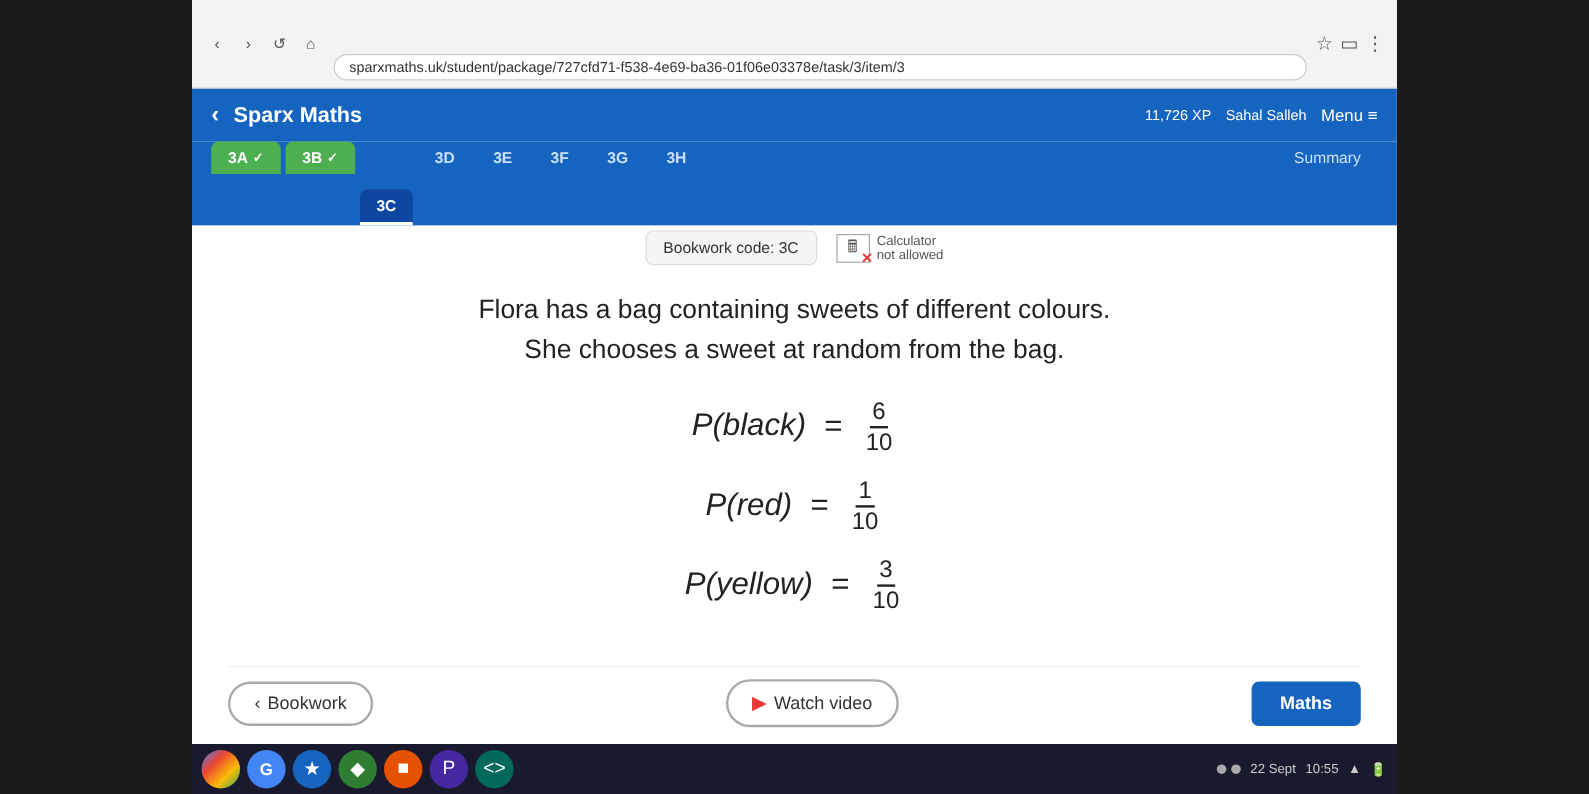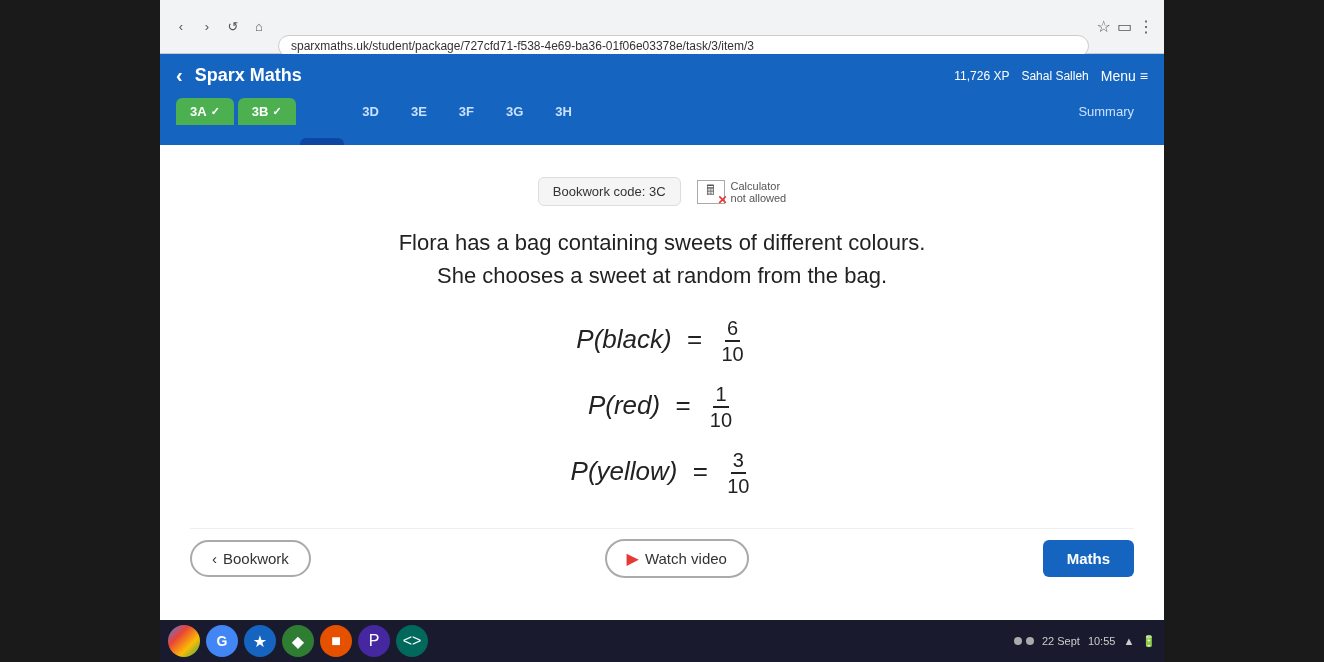--- a/index.html
+++ b/index.html
@@ -169,21 +169,21 @@
       padding: 6px 14px;
       color: #cce0ff;
       font-size: 13px;
       cursor: pointer;
     }
 
     
     .main-content {
       flex: 1;
       background: #fff;
-      padding: 32px 30px;
+      padding: 4px 30px;
       display: flex;
       flex-direction: column;
       position: relative;
     }
 
     
     .bookwork-bar {
       display: flex;
       align-items: center;
       justify-content: center;

